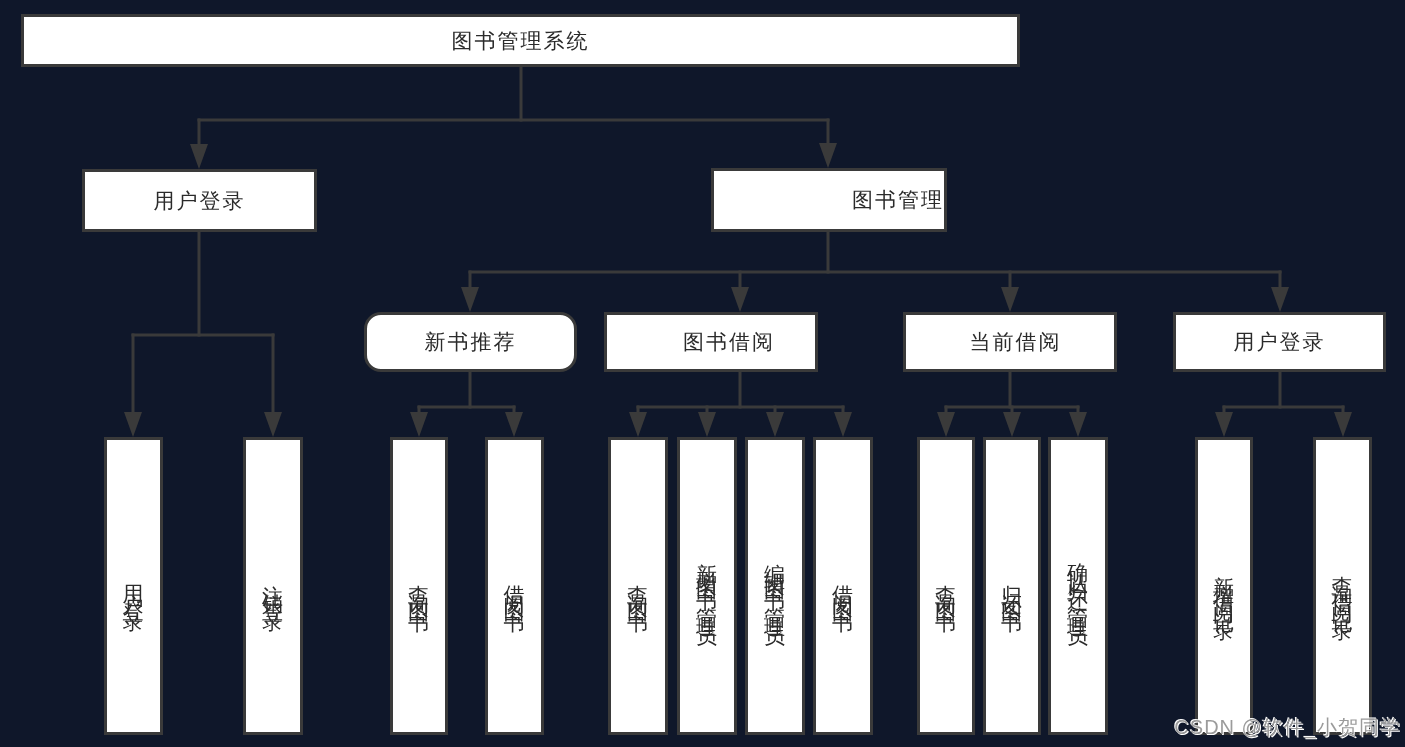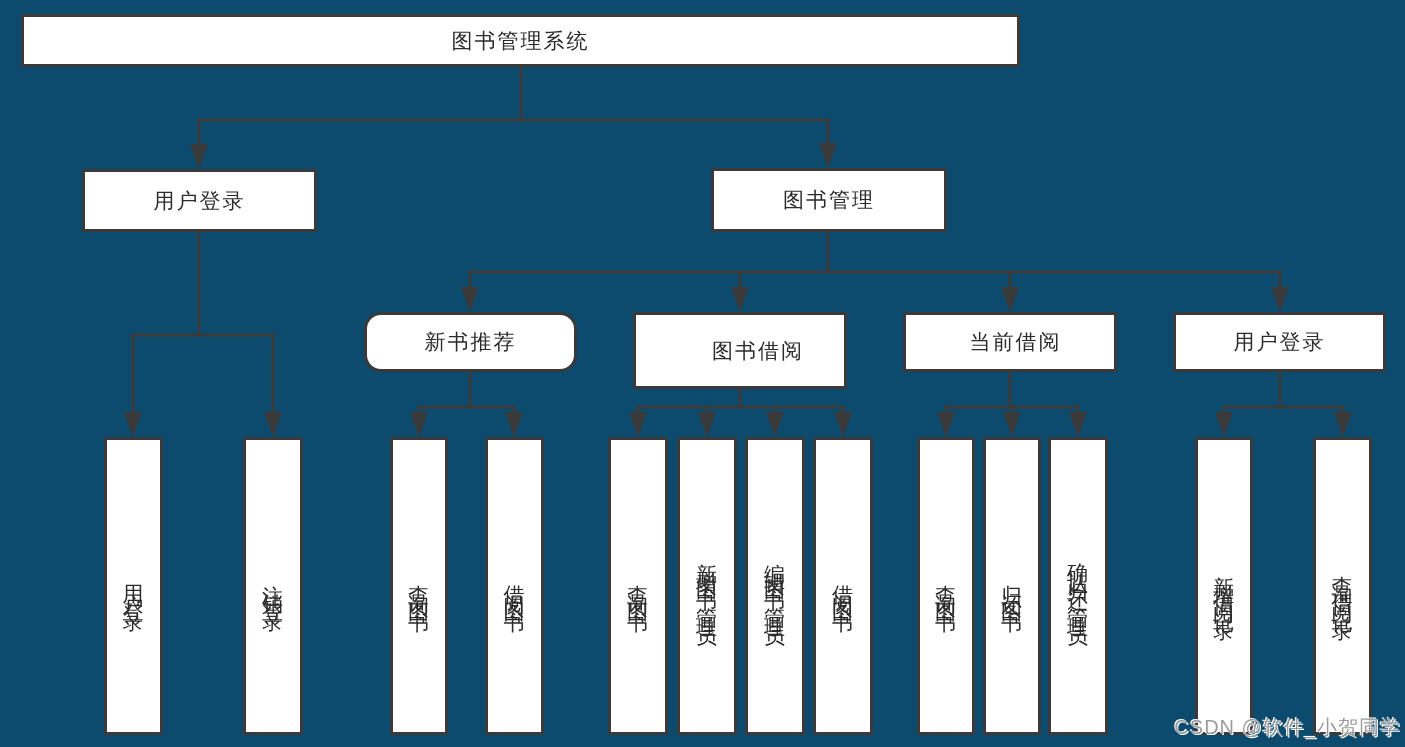--- a/index.html
+++ b/index.html
@@ -1,20 +1,20 @@
 <!DOCTYPE html>
 <html><head>
 <meta charset="utf-8">
 <style>
   html, body { margin: 0; padding: 0; background: #ffffff; }
   #canvas {
     position: relative;
     width: 1405px;
     height: 747px;
-    background: #0c4a6e;
+    background: #0f172a;
     overflow: hidden;
     font-family: "Liberation Sans", sans-serif;
     color: #2b2b2b;
   }
   #wires { position: absolute; left: 0; top: 0; z-index: 0; }
   .hbox {
     position: absolute;
     box-sizing: border-box;
     border: 3px solid #3a3a3a;
     background: #ffffff;
@@ -127,28 +127,28 @@
     </g>
   </svg>
 
   <div class="hbox" style="left:21px; top:14px; width:999px; height:53px;">
     <span>图书管理系统</span>
   </div>
 
   <div class="hbox" style="left:82px; top:169px; width:235px; height:63px;">
     <span>用户登录</span>
   </div>
-  <div class="hbox" style="left:711px; top:168px; width:236px; height:64px;">
+  <div class="hbox" style="left:711px; top:168px; width:236px; height:64px;justify-content:flex-end;">
     <span>图书管理</span>
   </div>
 
   <div class="hbox" style="left:364px; top:312px; width:213px; height:60px;border-radius:17px;">
     <span>新书推荐</span>
   </div>
-  <div class="hbox" style="left:633px; top:312px; width:214px; height:77px;padding-left:36px;">
+  <div class="hbox" style="left:604px; top:312px; width:214px; height:60px;padding-left:36px;">
     <span>图书借阅</span>
   </div>
   <div class="hbox" style="left:903px; top:312px; width:214px; height:60px;padding-left:11px;">
     <span>当前借阅</span>
   </div>
   <div class="hbox" style="left:1173px; top:312px; width:213px; height:60px;">
     <span>用户登录</span>
   </div>
 
   <div class="leaf" style="left:104px; width:59px;">

